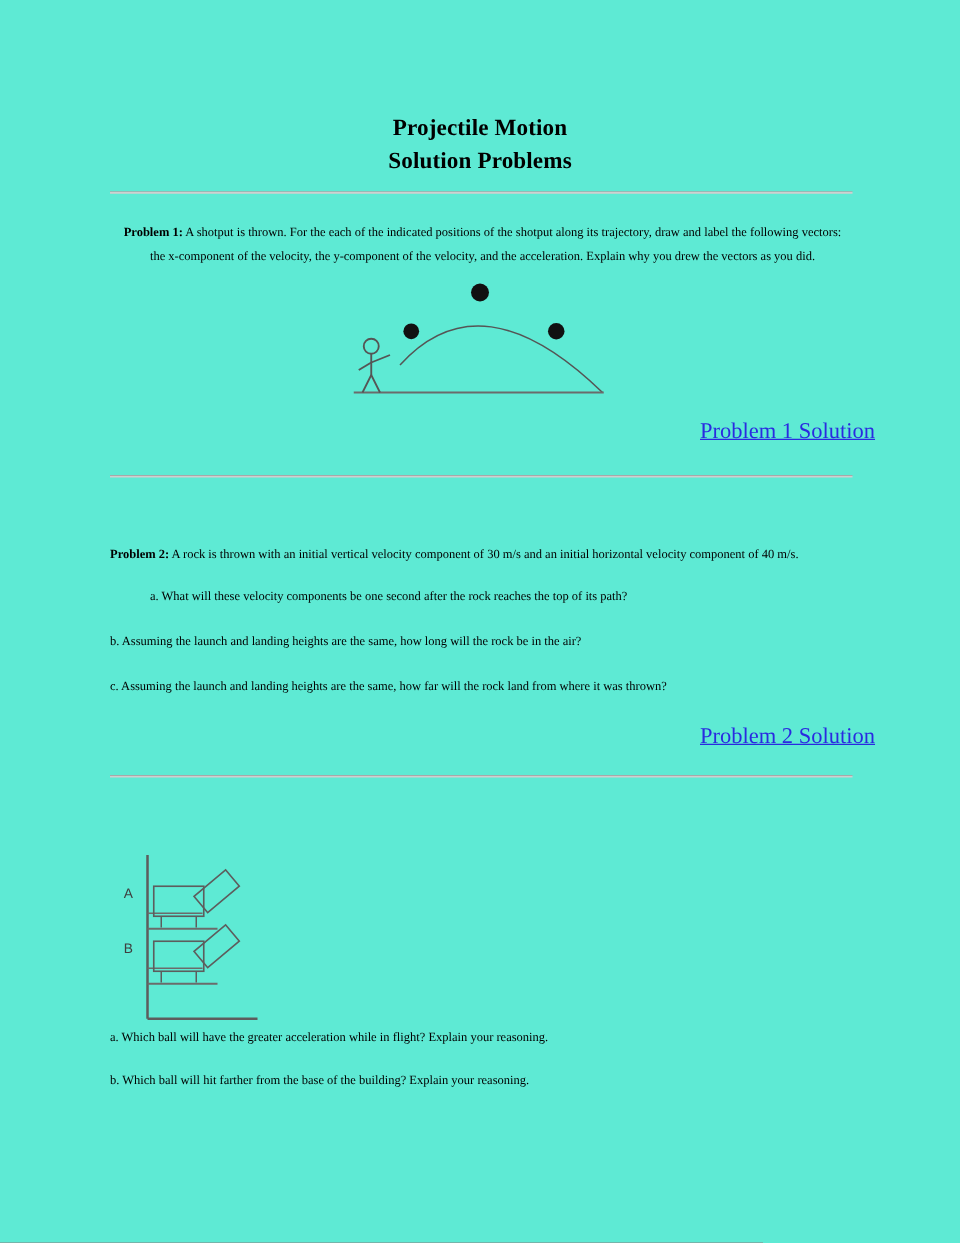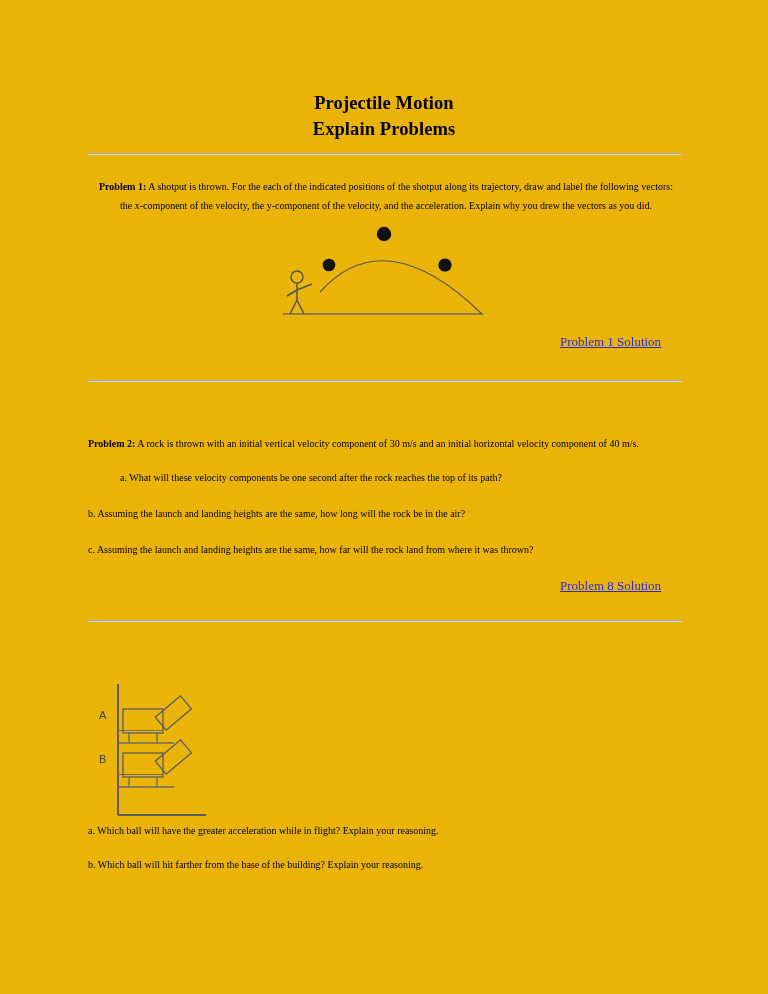--- a/index.html
+++ b/index.html
@@ -4,21 +4,21 @@
 <style>
   html, body {
     margin: 0;
     padding: 0;
     background: #8a8a8a;
   }
   .page {
     position: relative;
     width: 768px;
     height: 994px;
-    background: #eab308;
+    background: #5eead4;
     margin: 0 auto;
     overflow: hidden;
     font-family: "Liberation Serif", "DejaVu Serif", serif;
     color: #000000;
   }
 
   
   .title-block {
     position: absolute;
     left: 0;
@@ -51,21 +51,21 @@
     font-size: 10px;
     line-height: 18.6px;
     text-align: left;
   }
   .para b { font-weight: bold; }
   .center-ind { text-align: center; }
 
   
   .sol-link {
     position: absolute;
-    font-size: 13px;
+    font-size: 18px;
     color: #2a2ae0;
     text-decoration: underline;
     cursor: pointer;
     white-space: nowrap;
     text-align: right;
   }
 
   
   .fig {
     position: absolute;
@@ -79,21 +79,21 @@
     color: #3f3f3f;
   }
 </style>
 </head>
 <body>
 
 <div class="page">
 
   <div class="title-block">
     <div class="title-line">Projectile Motion</div>
-    <div class="title-line">Explain Problems</div>
+    <div class="title-line">Solution Problems</div>
   </div>
 
   <div class="hr hr-1"></div>
 
   <div class="para center-ind" style="left:92px; top:178px; width:588px;">
     <b>Problem 1:</b><span> A shotput is thrown. For the each of the indicated positions of the shotput along its trajectory, draw and label the following vectors: the x-component of the velocity, the y-component of the velocity, and the acceleration. Explain why you drew the vectors as you did.</span>
   </div>
 
   <svg class="fig" style="left:270px; top:222px;" width="230" height="100" viewBox="0 0 230 100">
 
@@ -122,21 +122,21 @@
   <div class="para" style="left:88px; top:403px; width:594px;margin-top:32px;">
     <b>Problem 2:</b><span> A rock is thrown with an initial vertical velocity component of 30 m/s and an initial horizontal velocity component of 40 m/s.</span>
   </div>
 
   <div class="para" style="left:88px; top:469px; width:594px;margin-left:32px;">a. What will these velocity components be one second after the rock reaches the top of its path?</div>
 
   <div class="para" style="left:88px; top:505px; width:594px;">b. Assuming the launch and landing heights are the same, how long will the rock be in the air?</div>
 
   <div class="para" style="left:88px; top:541px; width:594px;">c. Assuming the launch and landing heights are the same, how far will the rock land from where it was thrown?</div>
 
-  <div class="sol-link" style="left:560px; top:578px;">Problem 8 Solution</div>
+  <div class="sol-link" style="left:560px; top:578px;">Problem 2 Solution</div>
 
   <div class="hr hr-3"></div>
 
 
   <svg class="fig" style="left:88px; top:684px;" width="140" height="136" viewBox="0 0 140 136">
 
     <line x1="30" y1="0" x2="30" y2="131" stroke="#5d5d5d" stroke-width="2"></line>
 
     <line x1="30" y1="131" x2="118" y2="131" stroke="#5d5d5d" stroke-width="2"></line>
 

